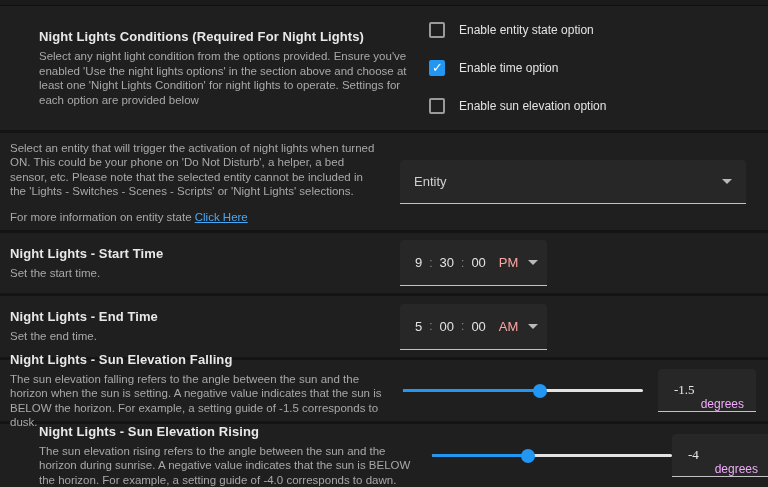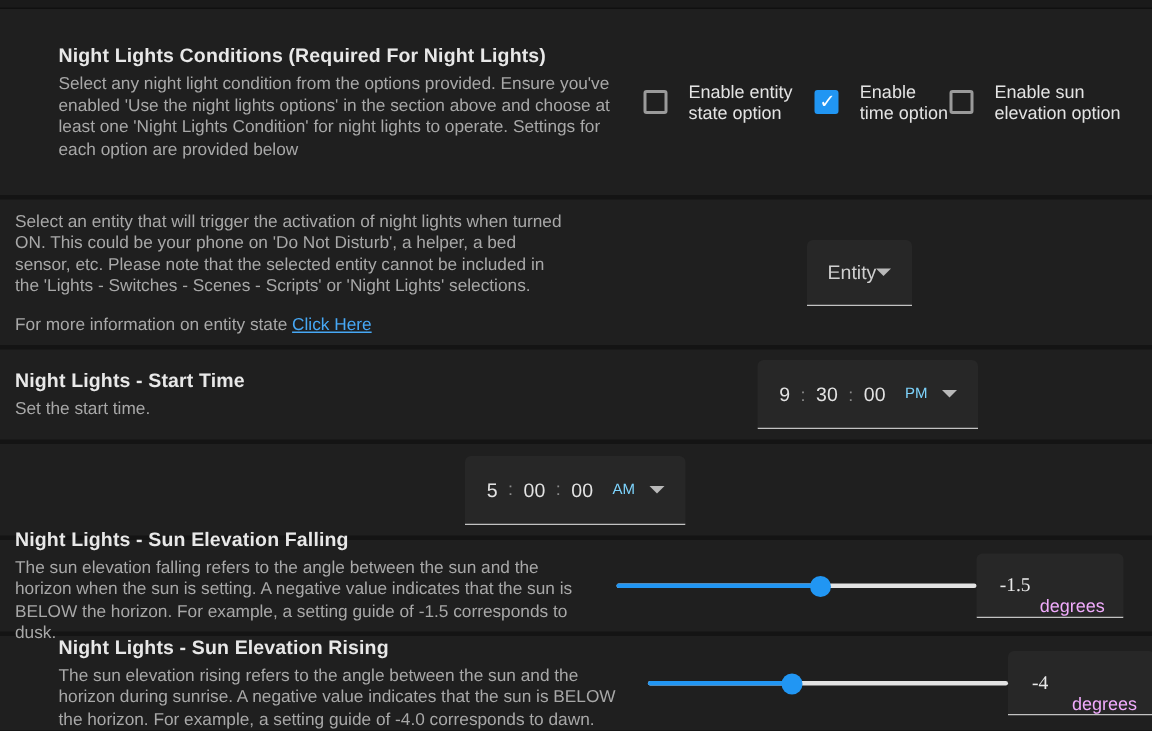--- a/index.html
+++ b/index.html
@@ -12,21 +12,21 @@
   .top-strip { height:6px; background:#1a1a1a; border-bottom:1px solid #101010; }
   .section {
     background:#1f1f1f;
     display:flex;
     align-items:center;
     margin-bottom:3px;
     padding:6px 12px 6px 10px;
   }
   .section:last-child { margin-bottom:0;padding-left:39px; }
   .left-col { width:372px; flex:0 0 372px; margin-right:18px; }
-  .right-col { flex:1; display:flex; flex-direction:row; justify-content:center; }
+  .right-col { flex:1; display:flex; flex-direction:column; }
   .sec-title { font-size:13px; font-weight:700; color:#e8e8e8; letter-spacing:.1px; margin-bottom:5px; }
   .sec-desc { font-size:11.5px; line-height:14.5px; color:#a8a8a8; }
   .more-info { font-size:11.5px; color:#a8a8a8; margin-top:12px; }
   a.link { color:#47a8f5; text-decoration:underline; cursor:pointer; }
 
   
   .cb-row { display:flex; align-items:center; margin:11px 0; cursor:pointer; }
   .cb {
     width:16px; height:16px; border:2px solid #9a9a9a; border-radius:2px;
     margin-right:14px; flex:0 0 16px; position:relative; background:transparent;
@@ -53,21 +53,21 @@
     border-top:5px solid #b9b9b9;
   }
 
   
   .time-box {
     width:147px; height:46px;
     display:flex; align-items:center; padding:0 12px 0 15px; cursor:pointer;
   }
   .t-num { font-size:13px; color:#e3e3e3; }
   .t-colon { font-size:12px; color:#8b8b8b; margin:0 7px; }
-  .t-mer { font-size:10px; color:#7dd3fc; margin-left:13px; margin-right:10px; }
+  .t-mer { font-size:13px; color:#fca5a5; margin-left:13px; margin-right:10px; }
 
   
   .slider-row { display:flex; align-items:center; }
   .slider {
     position:relative; flex:0 0 240px; width:240px; height:14px; margin-left:3px; cursor:pointer;
   }
   .slider .track {
     position:absolute; top:5.5px; left:0; right:0; height:3px; border-radius:2px; background:#e3e3e3;
   }
   .slider .fill {
@@ -142,20 +142,24 @@
       <span class="t-num">30</span>
       <span class="t-colon">:</span>
       <span class="t-num">00</span>
       <span class="t-mer">PM</span>
       <span class="caret"></span>
     </div>
   </div>
 </div>
 
 <div class="section s4">
+  <div class="left-col">
+    <div class="sec-title">Night Lights - End Time</div>
+    <div class="sec-desc">Set the end time.</div>
+  </div>
   <div class="right-col">
     <div class="field time-box">
       <span class="t-num">5</span>
       <span class="t-colon">:</span>
       <span class="t-num">00</span>
       <span class="t-colon">:</span>
       <span class="t-num">00</span>
       <span class="t-mer">AM</span>
       <span class="caret"></span>
     </div>

